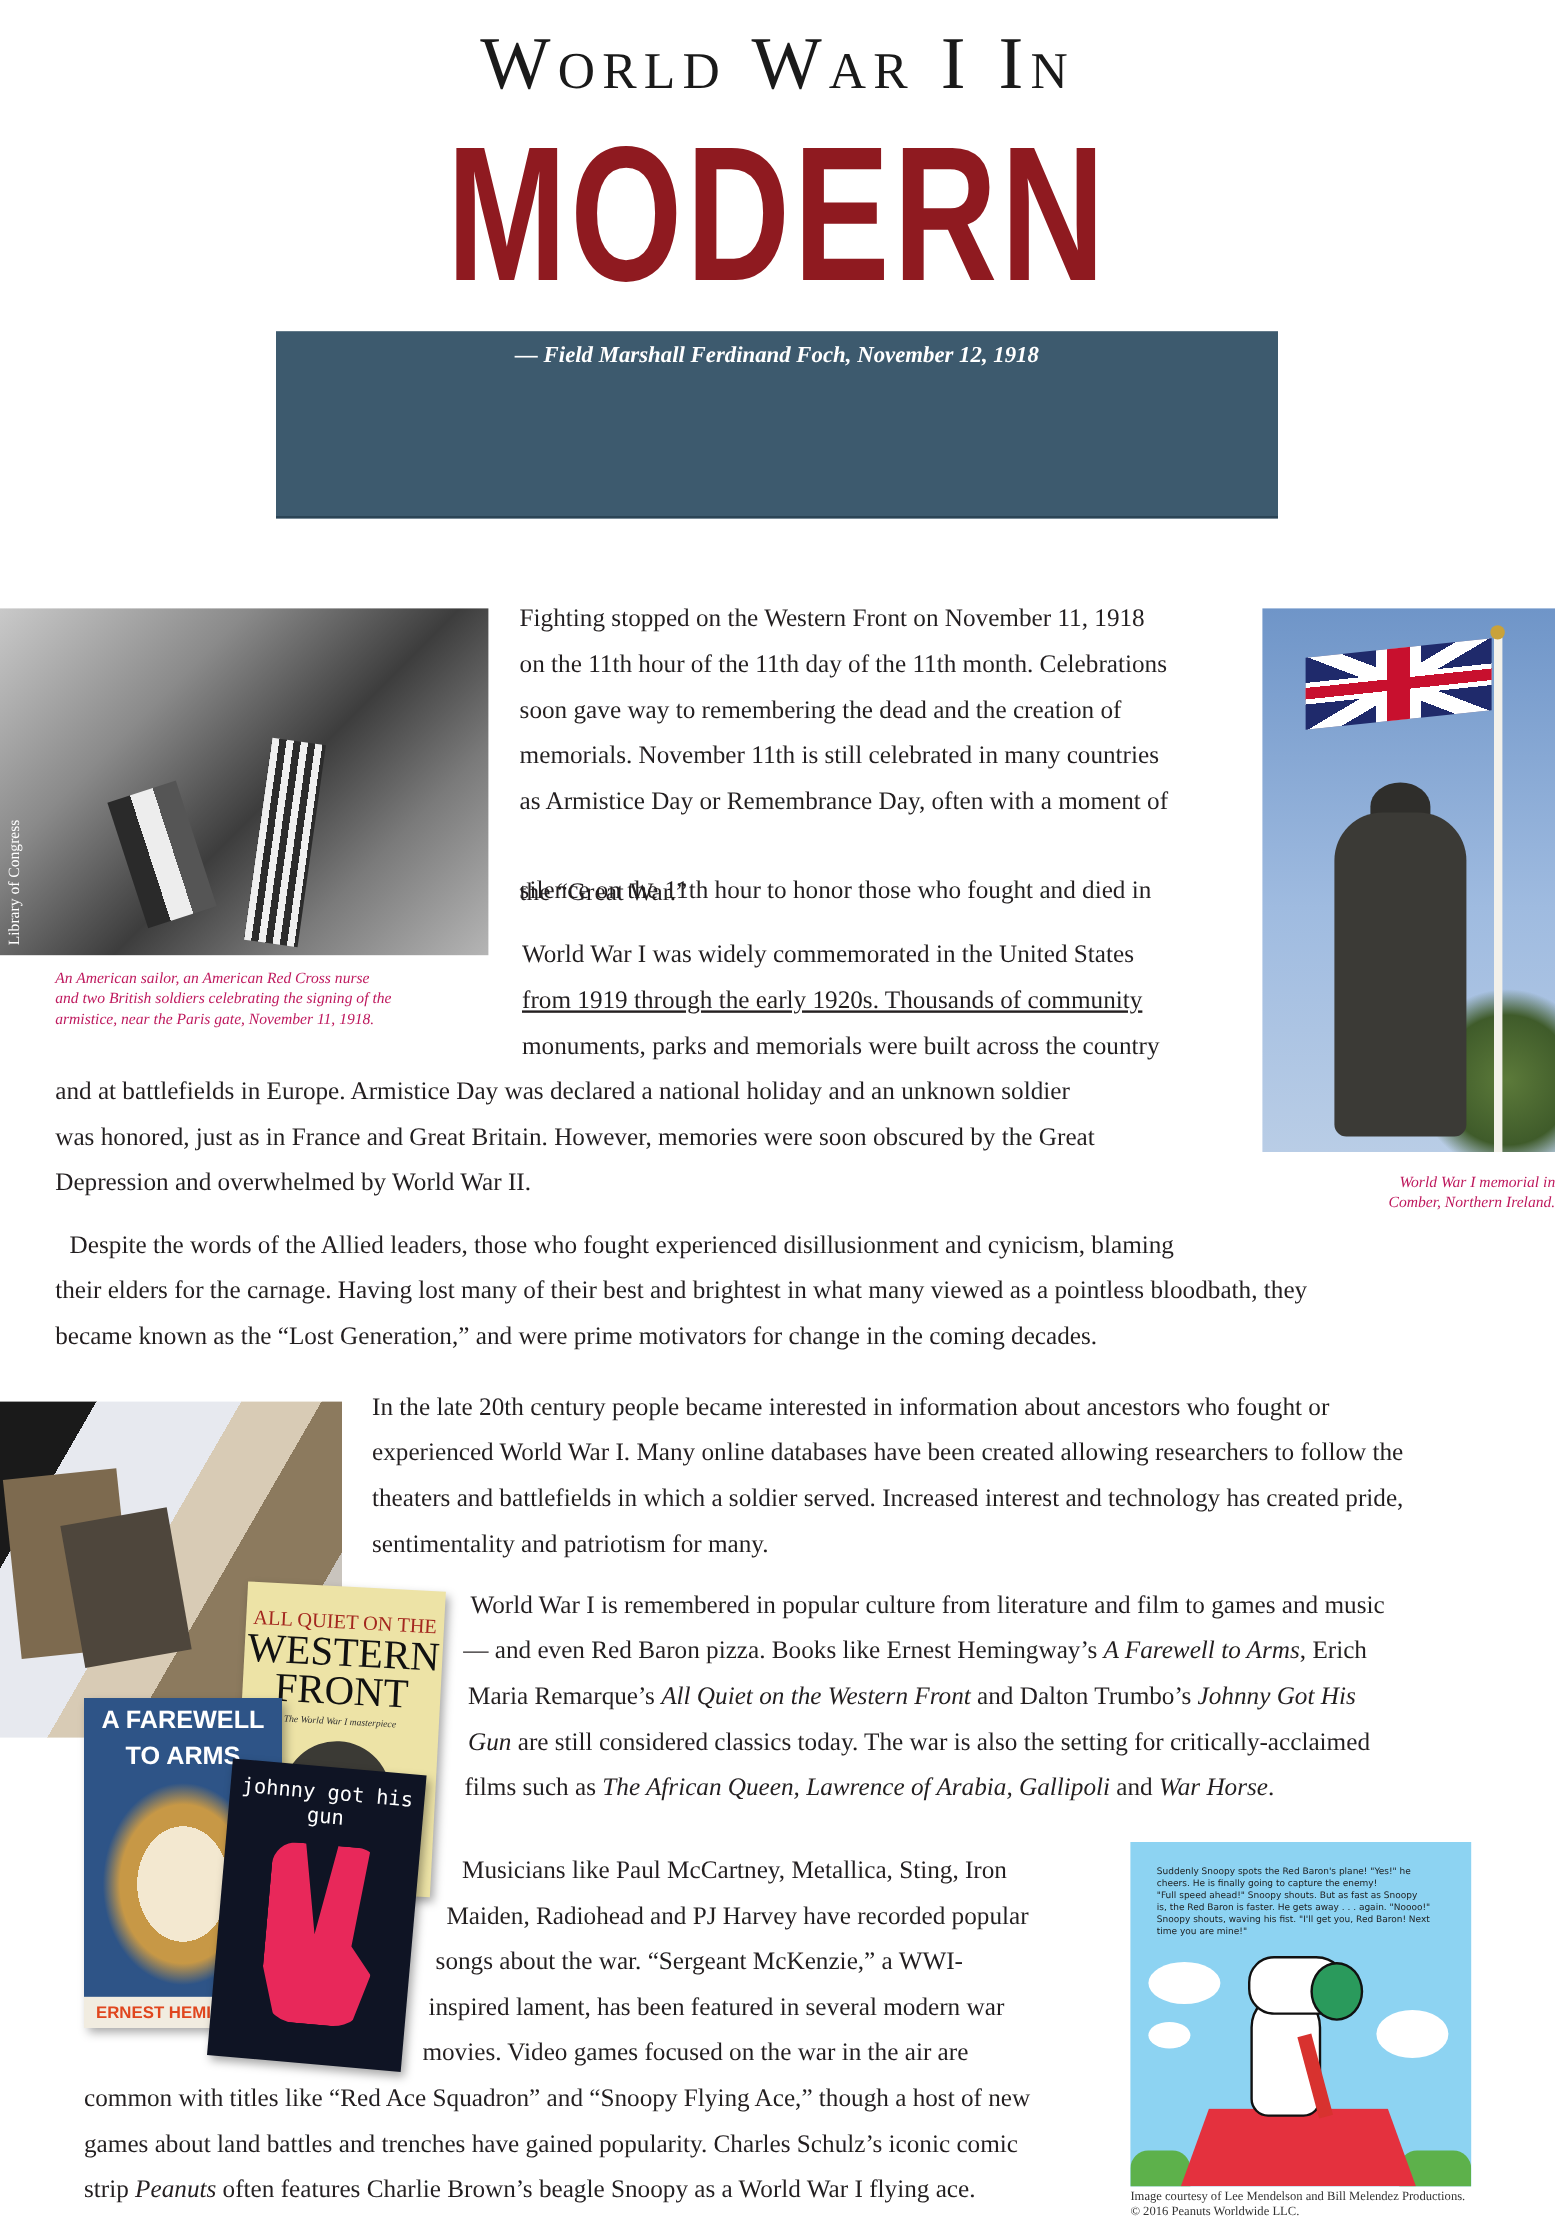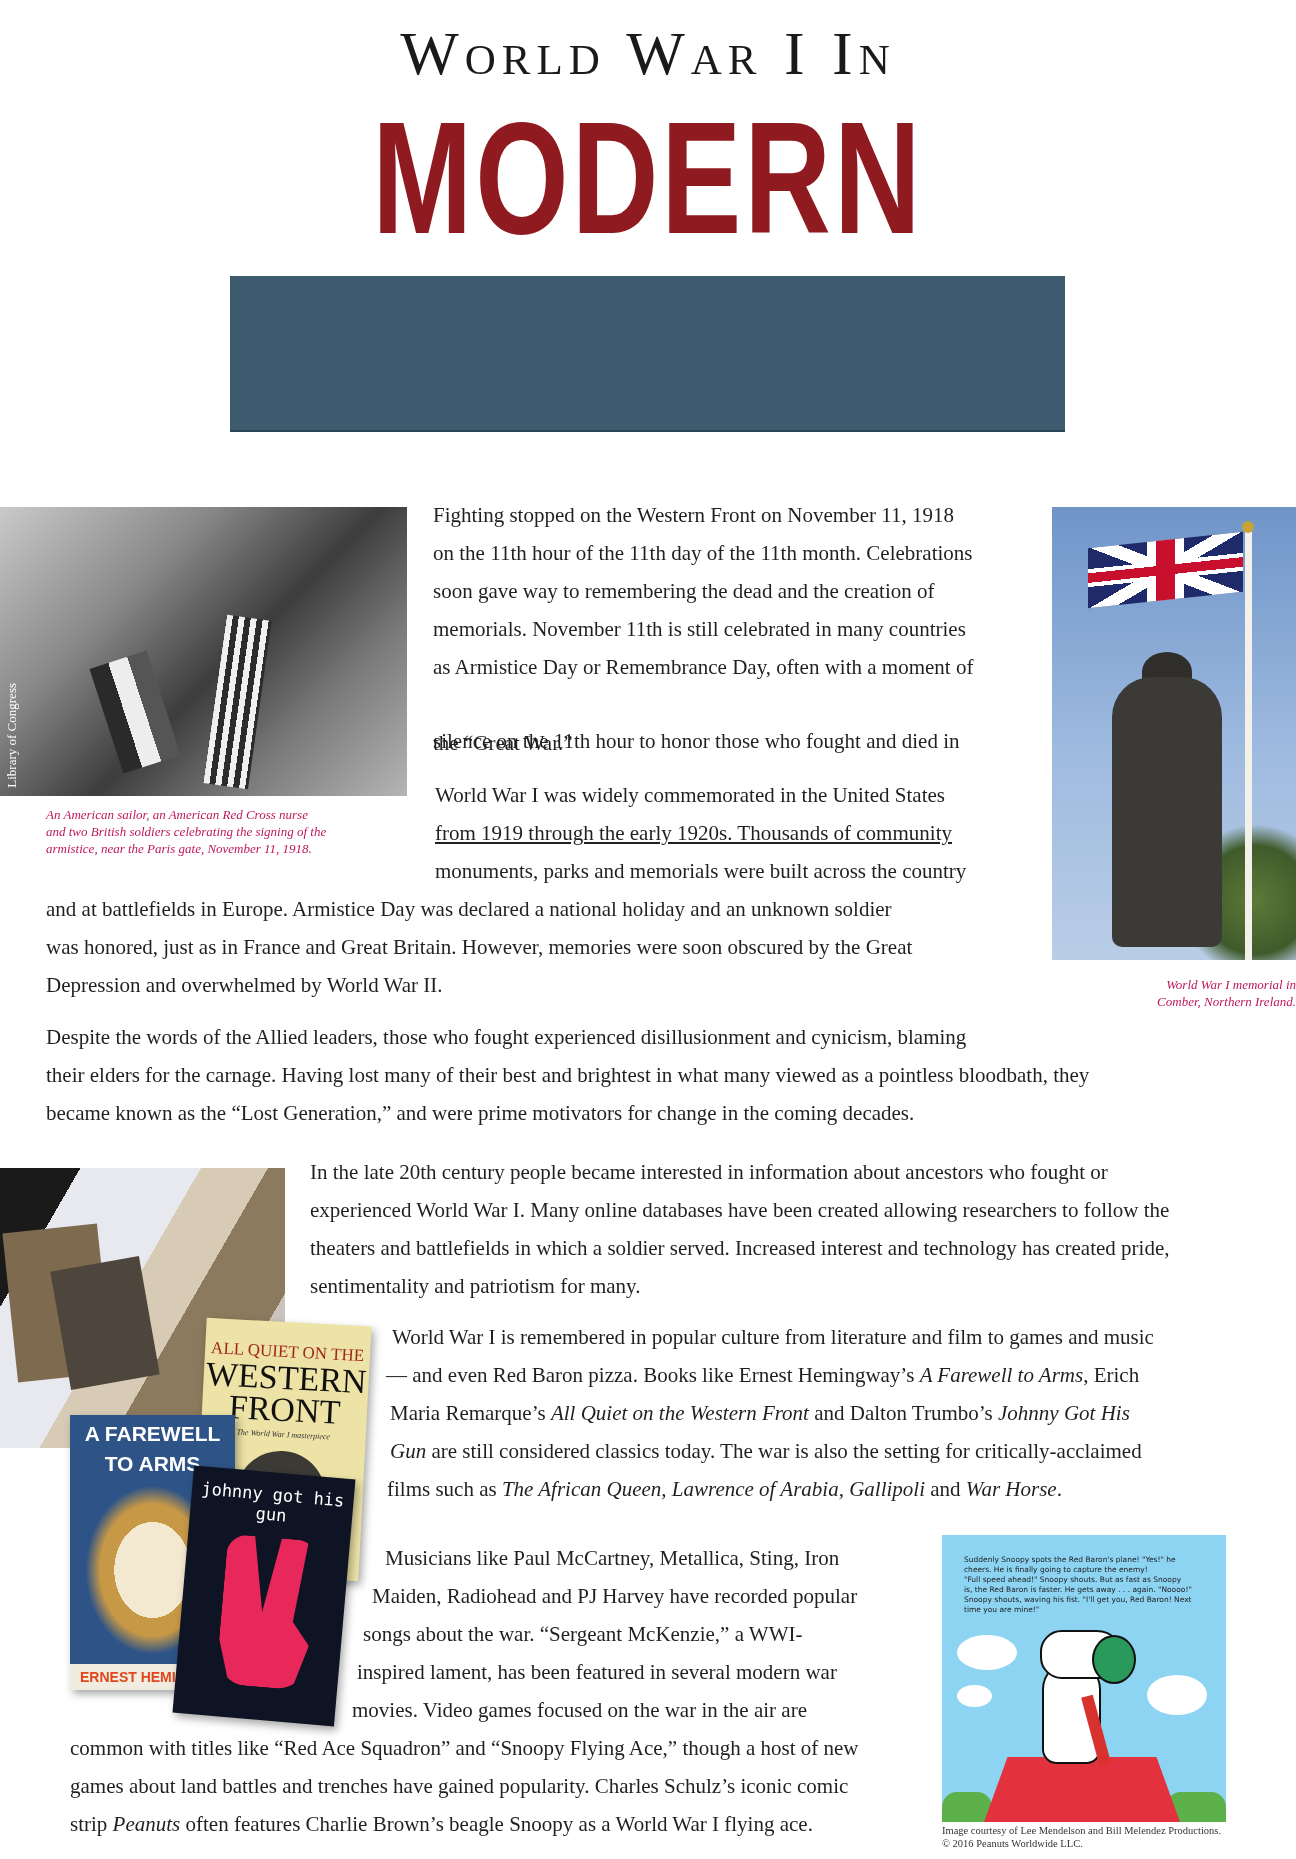--- a/index.html
+++ b/index.html
@@ -82,20 +82,21 @@
   .scarf { position: absolute; left: 148px; top: 160px; width: 12px; height: 70px; background: #d8322f; transform: rotate(-15deg); }
   .cap3 { left: 942px; top: 1824px; width: 300px; font-size: 10.5px; line-height: 13px; color: #333; font-style: normal; }
 </style>
 </head>
 <body>
 
 <div class="abs title-top">World War I In</div>
 <div class="abs title-main">MODERN MEMORY</div>
 
 <div class="abs quote-box">
+  <div class="quote-attr">— Field Marshall Ferdinand Foch, November 12, 1918</div>
 </div>
 
 <div class="abs photo photo-bw">
   <div class="flag-fr"></div>
   <div class="flag-us"></div>
   <div class="credit">Library of Congress</div>
 </div>
 <div class="abs caption cap1">
   <div>An American sailor, an American Red Cross nurse</div>
   <div>and two British soldiers celebrating the signing of the</div>
@@ -123,21 +124,21 @@
 <div class="body-line" style="left:433px; top:693px;margin-top:36px;">silence on the 11th hour to honor those who fought and died in</div>
 <div class="body-line" style="left:433px; top:731px;">the “Great War.”</div>
 
 <div class="body-line" style="left:435px; top:783px;">World War I was widely commemorated in the United States</div>
 <div class="body-line" style="left:435px; top:821px;text-decoration:underline;">from 1919 through the early 1920s. Thousands of community</div>
 <div class="body-line" style="left:435px; top:859px;">monuments, parks and memorials were built across the country</div>
 <div class="body-line" style="left:46px; top:897px;">and at battlefields in Europe. Armistice Day was declared a national holiday and an unknown soldier</div>
 <div class="body-line" style="left:46px; top:935px;">was honored, just as in France and Great Britain. However, memories were soon obscured by the Great</div>
 <div class="body-line" style="left:46px; top:973px;">Depression and overwhelmed by World War II.</div>
 
-<div class="body-line" style="left:46px; top:1025px;text-align:right;">Despite the words of the Allied leaders, those who fought experienced disillusionment and cynicism, blaming</div>
+<div class="body-line" style="left:58px; top:1025px;text-align:right;">Despite the words of the Allied leaders, those who fought experienced disillusionment and cynicism, blaming</div>
 <div class="body-line" style="left:46px; top:1063px;">their elders for the carnage. Having lost many of their best and brightest in what many viewed as a pointless bloodbath, they</div>
 <div class="body-line" style="left:46px; top:1101px;">became known as the “Lost Generation,” and were prime motivators for change in the coming decades.</div>
 
 <div class="abs photo collage">
   <div class="doc-photo1"></div>
   <div class="doc-photo2"></div>
 </div>
 
 <div class="body-line" style="left:310px; top:1160px;">In the late 20th century people became interested in information about ancestors who fought or</div>
 <div class="body-line" style="left:310px; top:1198px;">experienced World War I. Many online databases have been created allowing researchers to follow the</div>

